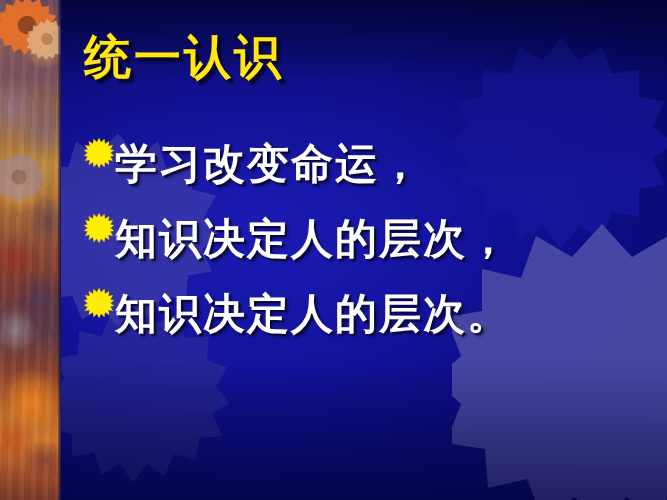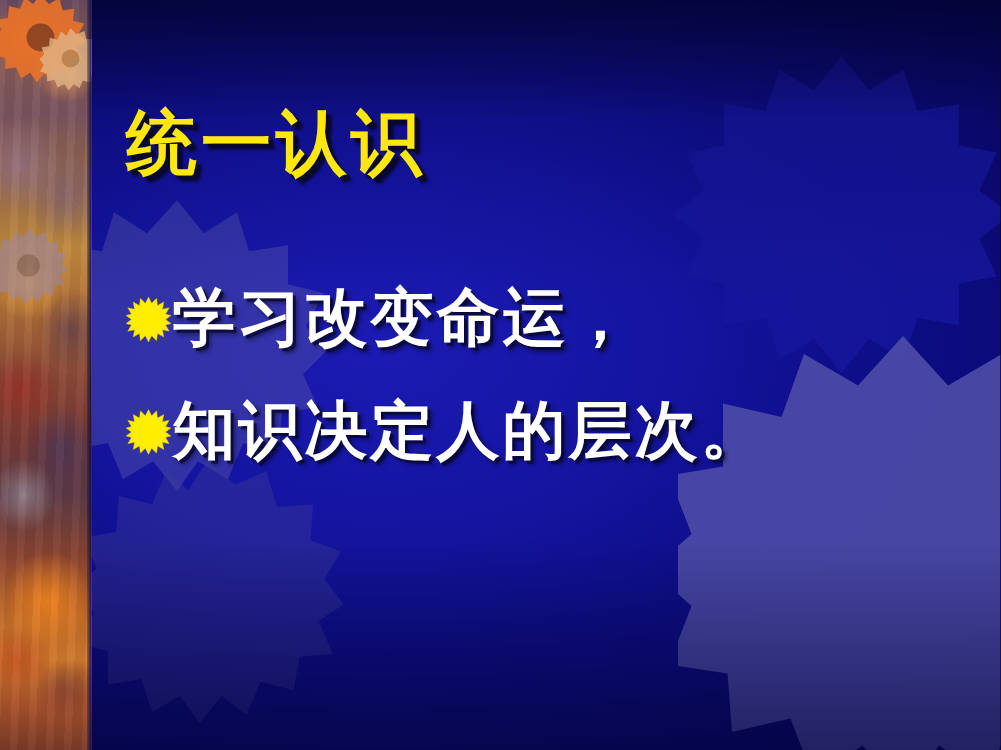--- a/index.html
+++ b/index.html
@@ -100,21 +100,20 @@
     position: absolute;
     right: 0; top: 0;
     width: 3px; height: 100%;
     background: linear-gradient(to right, rgba(0,0,0,0.25), rgba(10,10,90,0.9));
   }
 
   
   .content {
     position: absolute;
     inset: 0;
-    margin-top: 38px;
   }
   .slide-title {
     position: absolute;
     left: 84px;
     top: 26px;
     font-size: 47px;
     font-weight: bold;
     color: #ffe70f;
     letter-spacing: 3px;
     white-space: nowrap;
@@ -123,21 +122,20 @@
       4px 4px 2px rgba(0,0,0,0.6);
   }
   .bullets {
     position: absolute;
     left: 84px;
     top: 136px;
     width: 560px;
   }
   .bullet-row {
     display: flex;
-    align-items: center;
     height: 75px;
   }
   .bullet-mark {
     flex: 0 0 auto;
     width: 30px;
     height: 30px;
     margin-right: 1px;
     margin-top: 2px;
   }
   .bullet-mark svg { display: block; }
@@ -235,20 +233,28 @@
 
       <div class="bullet-row">
         <span class="bullet-mark">
           <svg width="30" height="30" viewBox="0 0 100 100">
             <path fill="#ffee00" stroke="#f0c000" stroke-width="1" d="M50 0 L57 14 L68 3 L70 19 L84 11 L81 27 L96 24 L88 38 L100 41 L88 50 L100 59 L88 62 L96 76 L81 73 L84 89 L70 81 L68 97 L57 86 L50 100 L43 86 L32 97 L30 81 L16 89 L19 73 L4 76 L12 62 L0 59 L12 50 L0 41 L12 38 L4 24 L19 27 L16 11 L30 19 L32 3 L43 14 Z"></path>
           </svg>
         </span>
         <span class="bullet-text">学习改变命运，</span>
       </div>
 
+      <div class="bullet-row">
+        <span class="bullet-mark">
+          <svg width="30" height="30" viewBox="0 0 100 100">
+            <path fill="#ffee00" stroke="#f0c000" stroke-width="1" d="M50 0 L57 14 L68 3 L70 19 L84 11 L81 27 L96 24 L88 38 L100 41 L88 50 L100 59 L88 62 L96 76 L81 73 L84 89 L70 81 L68 97 L57 86 L50 100 L43 86 L32 97 L30 81 L16 89 L19 73 L4 76 L12 62 L0 59 L12 50 L0 41 L12 38 L4 24 L19 27 L16 11 L30 19 L32 3 L43 14 Z"></path>
+          </svg>
+        </span>
+        <span class="bullet-text">知识决定人的层次，</span>
+      </div>
 
       <div class="bullet-row">
         <span class="bullet-mark">
           <svg width="30" height="30" viewBox="0 0 100 100">
             <path fill="#ffee00" stroke="#f0c000" stroke-width="1" d="M50 0 L57 14 L68 3 L70 19 L84 11 L81 27 L96 24 L88 38 L100 41 L88 50 L100 59 L88 62 L96 76 L81 73 L84 89 L70 81 L68 97 L57 86 L50 100 L43 86 L32 97 L30 81 L16 89 L19 73 L4 76 L12 62 L0 59 L12 50 L0 41 L12 38 L4 24 L19 27 L16 11 L30 19 L32 3 L43 14 Z"></path>
           </svg>
         </span>
         <span class="bullet-text">知识决定人的层次。</span>
       </div>
 

